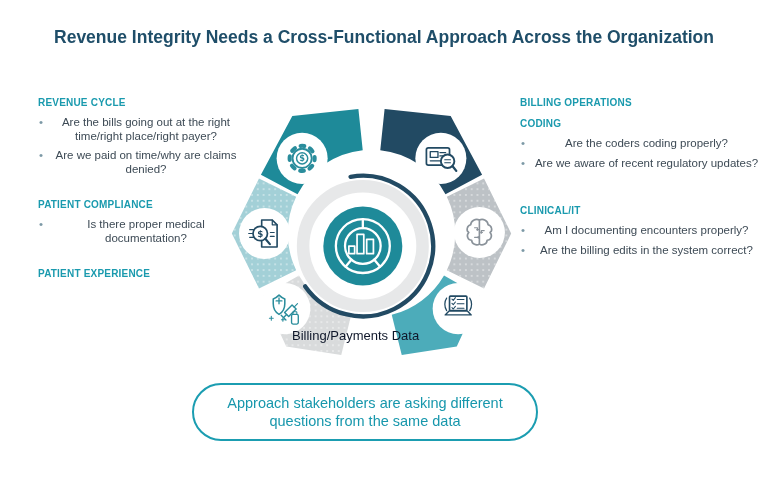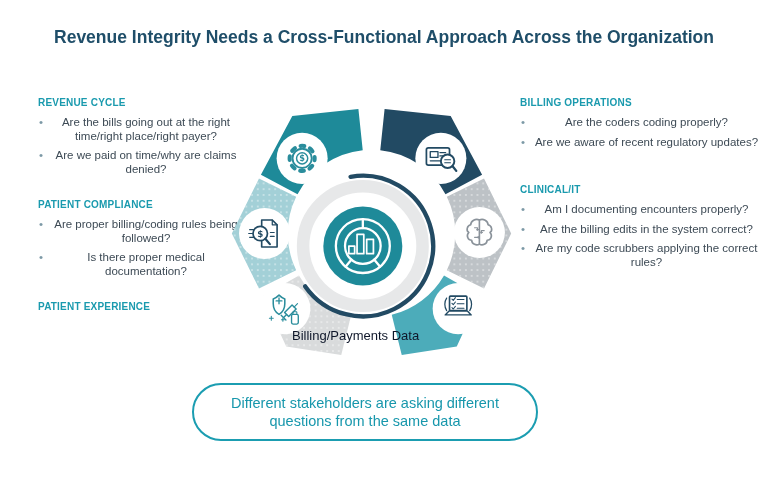--- a/index.html
+++ b/index.html
@@ -56,45 +56,44 @@
     <div class="sec">
       <h3>REVENUE CYCLE</h3>
       <ul>
         <li>Are the bills going out at the right time/right place/right payer?</li>
         <li>Are we paid on time/why are claims denied?</li>
       </ul>
     </div>
     <div class="sec">
       <h3>PATIENT COMPLIANCE</h3>
       <ul>
-        <li>Are proper billing/coding rules being followed?</li>
         <li>Is there proper medical documentation?</li>
       </ul>
     </div>
     <div class="sec">
       <h3>PATIENT EXPERIENCE</h3>
     </div>
   </div>
 
   <div class="col col-right">
     <div class="sec">
       <h3>BILLING OPERATIONS</h3>
     </div>
     <div class="sec">
+      <h3>CODING</h3>
       <ul>
         <li>Are the coders coding properly?</li>
         <li>Are we aware of recent regulatory updates?</li>
       </ul>
     </div>
     <div class="sec">
       <h3>CLINICAL/IT</h3>
       <ul>
         <li>Am I documenting encounters properly?</li>
         <li>Are the billing edits in the system correct?</li>
-        <li>Are my code scrubbers applying the correct rules?</li>
       </ul>
     </div>
   </div>
 
   <svg class="wheel" viewBox="0 0 300 300">
     <defs>
       <pattern id="dots" width="6" height="6" patternUnits="userSpaceOnUse">
         <circle cx="2" cy="2" r="0.9" fill="#ffffff" opacity="0.55"></circle>
       </pattern>
     </defs>
@@ -211,16 +210,16 @@
         <circle cx="-4.5" cy="0" r="7.5" fill="#ffffff" stroke-width="1.8"></circle>
         <line x1="0.8" y1="5.5" x2="5.5" y2="11" stroke-width="2.3"></line>
       </g>
       <text class="dollar" x="-4.5" y="3.5" font-size="9" fill="#224A63">$</text>
     </g>
   </svg>
 
   <div class="center-label">Billing/Payments Data</div>
 
   <div class="callout">
-    <span>Different stakeholders are asking different questions from the same data</span>
+    <span>Approach stakeholders are asking different questions from the same data</span>
   </div>
 
 </div>
 
 </body></html>

